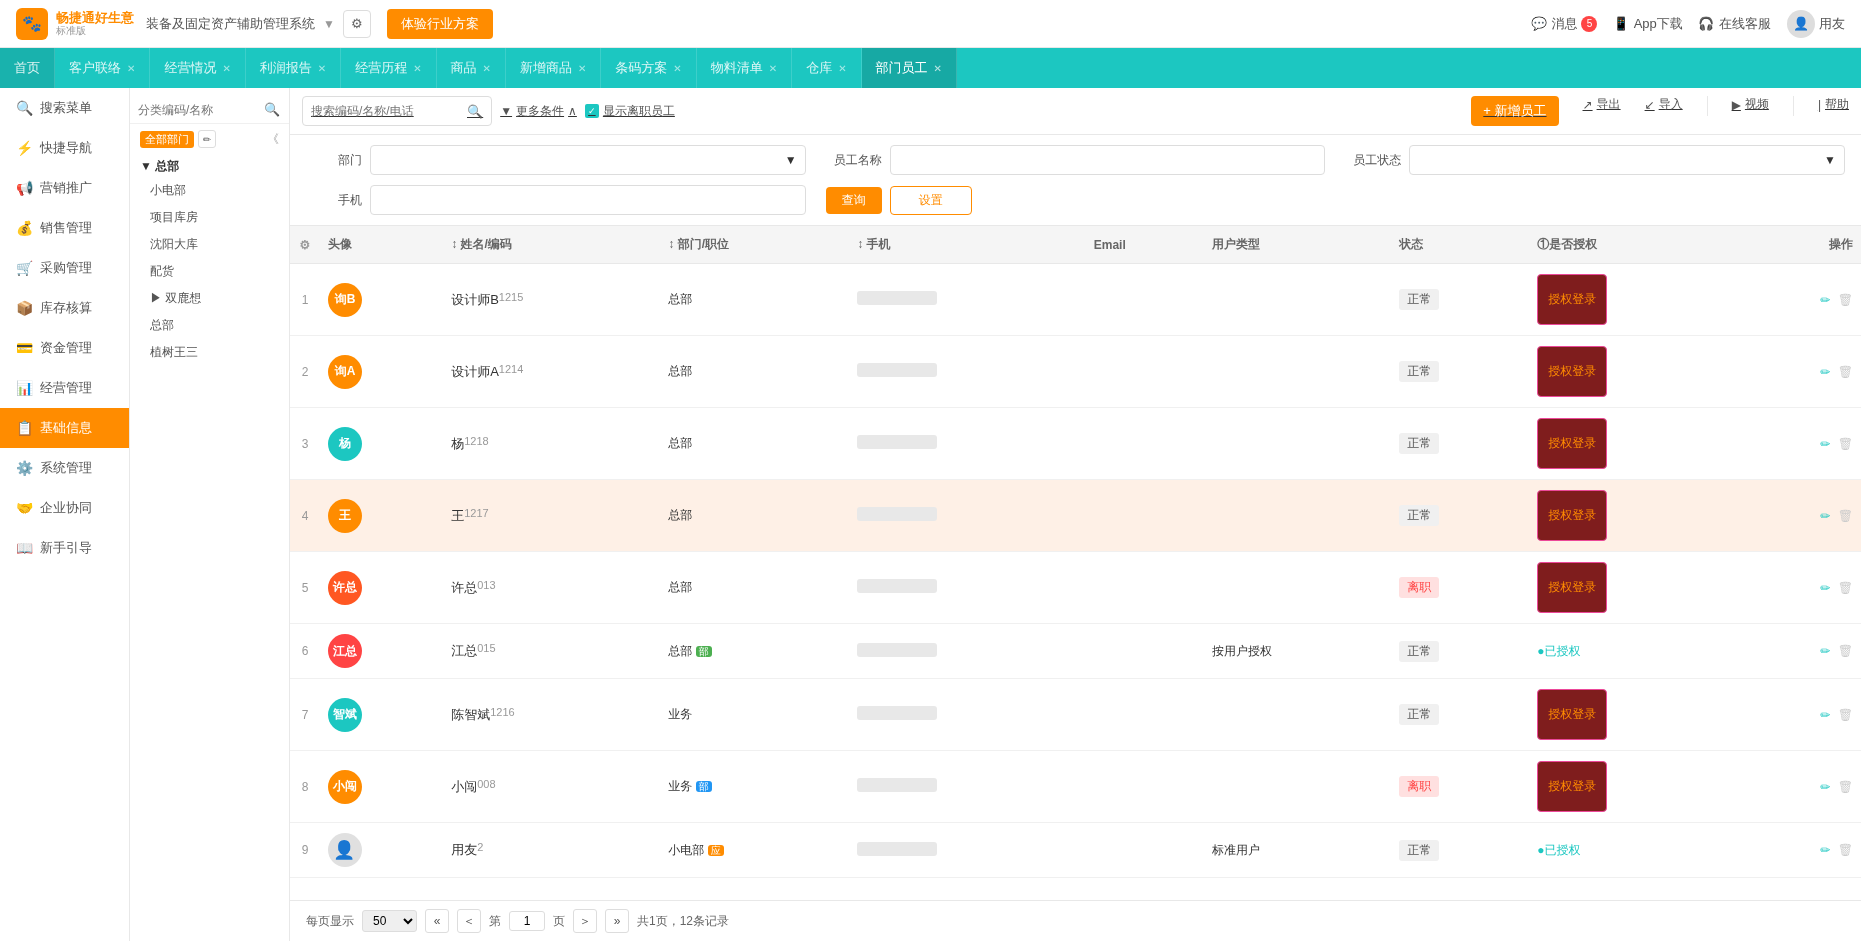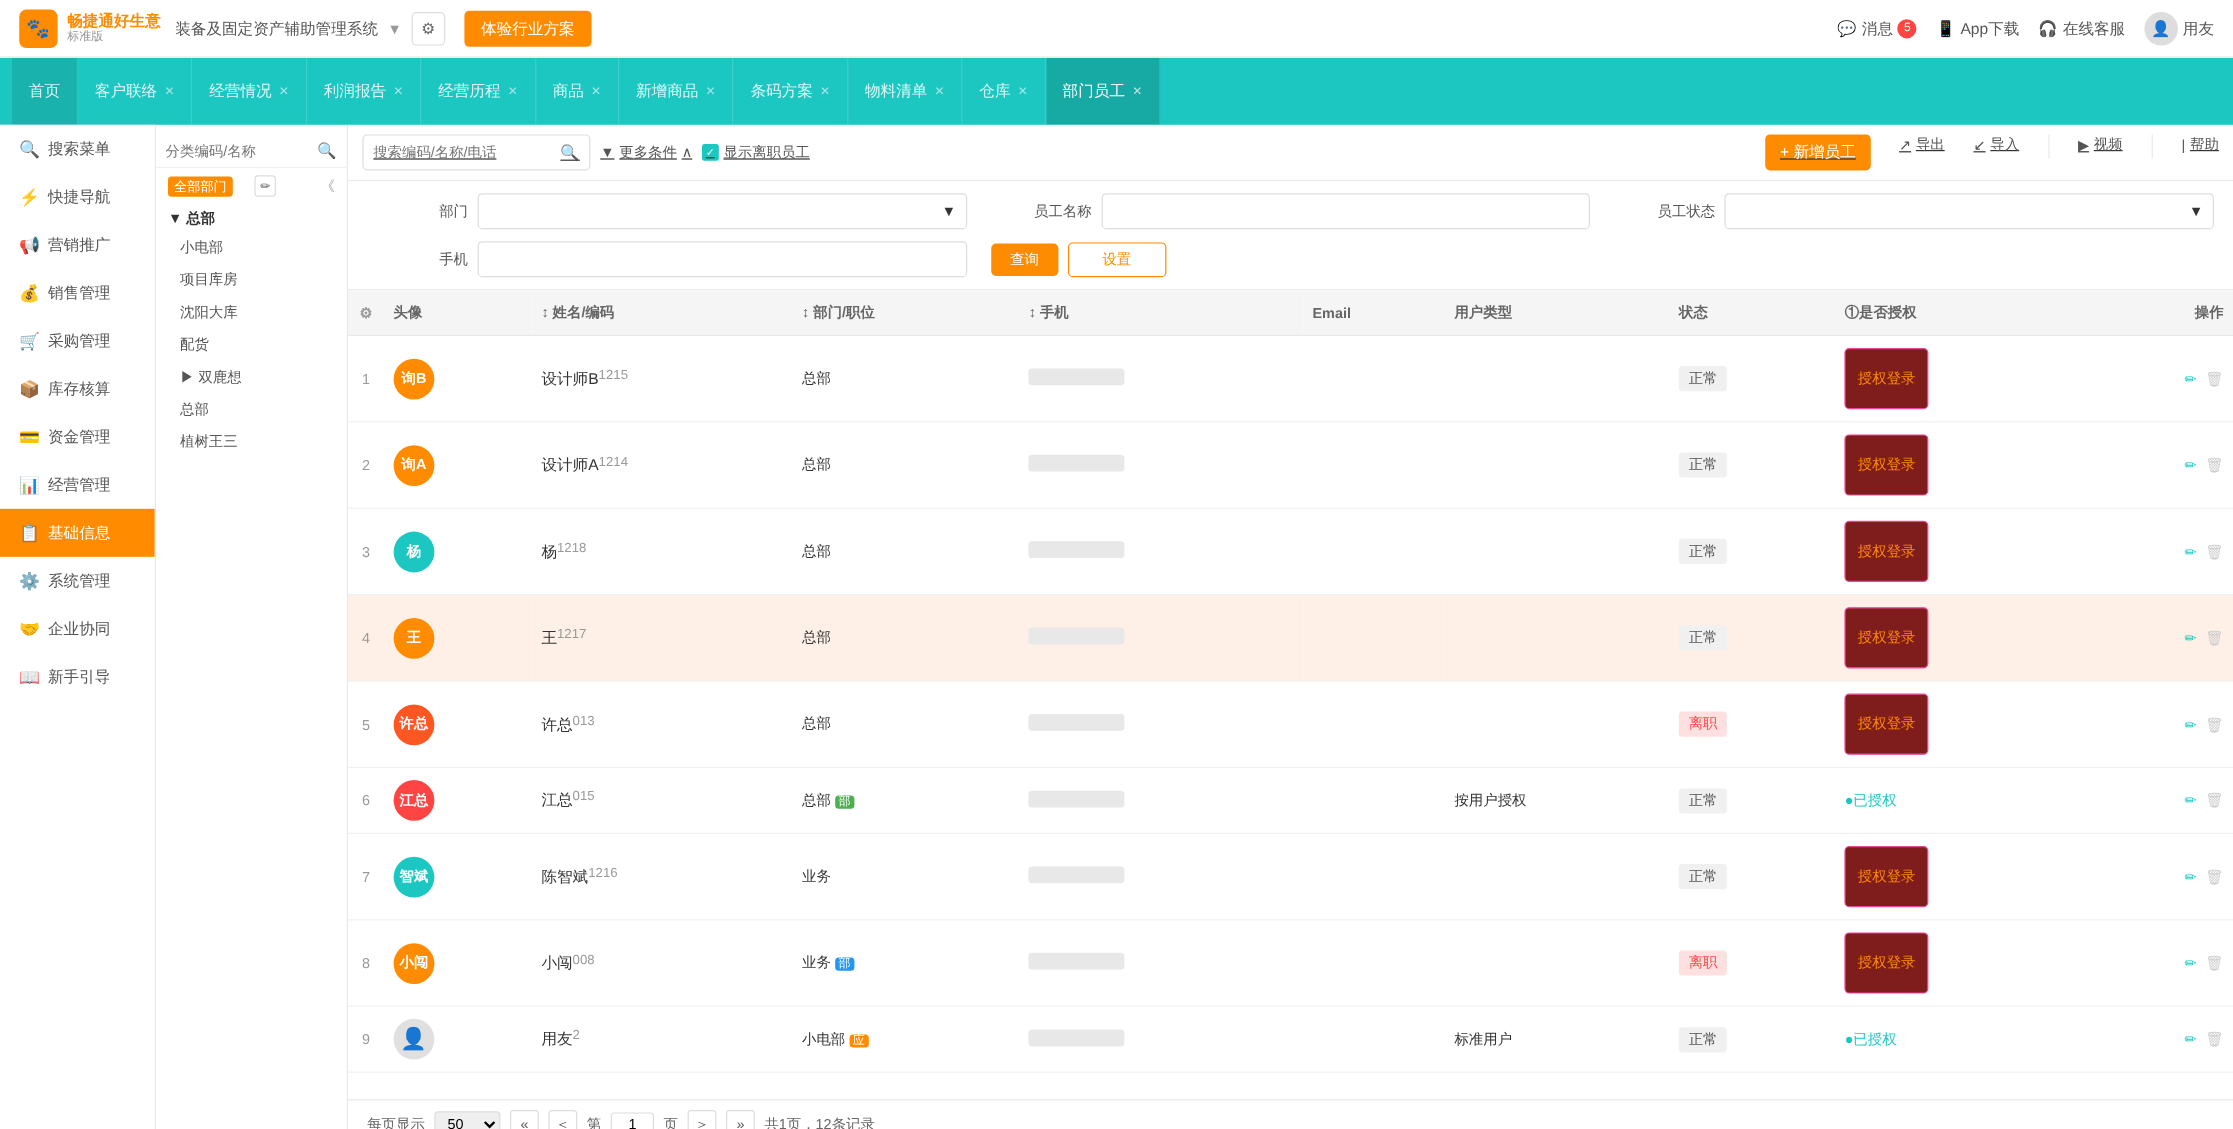--- a/index.html
+++ b/index.html
@@ -15,21 +15,21 @@
     .system-title { flex: 1; display: flex; align-items: center; gap: 8px; font-size: 13px; color: #555; }
     .system-title .dropdown-arrow { color: #999; font-size: 12px; }
     .gear-btn { width: 28px; height: 28px; border: 1px solid #ddd; border-radius: 4px; display: flex; align-items: center; justify-content: center; cursor: pointer; color: #666; }
     .trial-btn { background: #ff8c00; color: white; border: none; border-radius: 4px; padding: 6px 14px; cursor: pointer; font-size: 13px; margin-left: 8px; }
     .top-right { display: flex; align-items: center; gap: 16px; margin-left: auto; }
     .top-right-item { display: flex; align-items: center; gap: 4px; color: #555; cursor: pointer; font-size: 13px; }
     .badge { background: #ff4444; color: white; border-radius: 10px; padding: 0 5px; font-size: 10px; min-width: 16px; height: 16px; display: flex; align-items: center; justify-content: center; }
     .user-avatar { width: 28px; height: 28px; border-radius: 50%; background: #ddd; display: flex; align-items: center; justify-content: center; color: #999; }
 
     
-    .nav-tabs { height: 56px; background: #1cc7c1; display: flex; align-items: stretch; padding: 0 10px; overflow-x: auto; }
+    .nav-tabs { height: 40px; background: #1cc7c1; display: flex; align-items: stretch; padding: 0 0; overflow-x: auto; }
     .nav-tab { display: flex; align-items: center; gap: 4px; padding: 0 14px; color: rgba(255,255,255,0.85); cursor: pointer; font-size: 13px; white-space: nowrap; border-right: 1px solid rgba(255,255,255,0.15); }
     .nav-tab:first-child { background: rgba(0,0,0,0.1); }
     .nav-tab.active { background: rgba(0,0,0,0.15); color: white; }
     .nav-tab .close-icon { font-size: 10px; opacity: 0.7; margin-left: 2px; }
 
     
     .main-layout { display: flex; height: calc(941px - 48px - 40px); }
 
     
     .sidebar { width: 130px; background: white; border-right: 1px solid #e8e8e8; overflow-y: auto; flex-shrink: 0; }
@@ -37,21 +37,21 @@
     .sidebar-item.active { background: #ff8c00; color: white; }
     .sidebar-item .icon { width: 16px; text-align: center; font-size: 14px; }
 
     
     .content-area { flex: 1; display: flex; overflow: hidden; }
 
     
     .dept-tree { width: 160px; background: white; border-right: 1px solid #e8e8e8; overflow-y: auto; flex-shrink: 0; padding: 8px 0; }
     .dept-search { padding: 6px 8px; display: flex; align-items: center; gap: 4px; border-bottom: 1px solid #f0f0f0; }
     .dept-search input { flex: 1; border: none; outline: none; font-size: 12px; color: #999; }
-    .dept-header { display: flex; align-items: center; padding: 6px 10px; font-size: 12px; color: #555; gap: 18px; }
+    .dept-header { display: flex; align-items: center; padding: 6px 10px; font-size: 12px; color: #555; gap: 4px; }
     .dept-header .edit-icon { width: 18px; height: 18px; border: 1px solid #ddd; border-radius: 3px; display: flex; align-items: center; justify-content: center; font-size: 10px; cursor: pointer; }
     .dept-header .collapse-icon { margin-left: auto; color: #999; cursor: pointer; }
     .dept-tree-item { padding: 5px 10px 5px 20px; font-size: 12px; color: #555; cursor: pointer; display: flex; align-items: center; gap: 4px; }
     .dept-section { padding: 4px 10px 2px 10px; font-size: 12px; color: #333; font-weight: bold; }
 
     
     .main-content { flex: 1; display: flex; flex-direction: column; overflow: hidden; background: #f5f5f5; }
 
     
     .toolbar { background: white; padding: 8px 12px; display: flex; align-items: center; gap: 8px; border-bottom: 1px solid #e8e8e8; text-decoration: underline; }
@@ -61,21 +61,21 @@
     .show-resigned { display: flex; align-items: center; gap: 4px; font-size: 12px; color: #555; }
     .checkbox-checked { width: 14px; height: 14px; background: #1cc7c1; border-radius: 2px; display: flex; align-items: center; justify-content: center; color: white; font-size: 9px; }
     .toolbar-right { margin-left: auto; display: flex; align-items: flex-start; gap: 24px; }
     .add-btn { background: #ff8c00; color: white; border: none; border-radius: 4px; padding: 6px 12px; cursor: pointer; font-size: 13px; display: flex; align-items: center; gap: 4px; }
     .action-btn { display: flex; align-items: center; gap: 4px; color: #555; cursor: pointer; font-size: 12px; }
     .divider-v { width: 1px; height: 20px; background: #e8e8e8; }
 
     
     .filter-panel { background: white; padding: 10px 16px; border-bottom: 1px solid #e8e8e8; display: grid; grid-template-columns: 1fr 1fr 1fr; gap: 10px 20px; }
     .filter-row { display: flex; align-items: center; gap: 8px; }
-    .filter-label { color: #555; font-size: 12px; white-space: nowrap; width: 56px; text-align: right; margin-left: 28px; }
+    .filter-label { color: #555; font-size: 12px; white-space: nowrap; width: 56px; text-align: right; }
     .filter-input { flex: 1; height: 30px; border: 1px solid #ddd; border-radius: 4px; padding: 0 8px; font-size: 12px; outline: none; background: white; }
     .filter-select { flex: 1; height: 30px; border: 1px solid #ddd; border-radius: 4px; padding: 0 8px; font-size: 12px; outline: none; background: white; display: flex; align-items: center; justify-content: space-between; cursor: pointer; }
     .query-btn { background: #ff8c00; color: white; border: none; border-radius: 4px; padding: 5px 16px; cursor: pointer; font-size: 12px; }
     .set-btn { background: white; color: #ff8c00; border: 1px solid #ff8c00; border-radius: 4px; padding: 5px 28px; cursor: pointer; font-size: 12px; }
 
     
     .table-container { flex: 1; overflow-y: auto; background: white; }
     table { width: 100%; border-collapse: collapse; }
     thead th { background: #f5f5f5; padding: 10px 8px; text-align: left; font-size: 12px; color: #666; border-bottom: 1px solid #e8e8e8; white-space: nowrap; }
     tbody tr { border-bottom: 1px solid #f0f0f0; }

